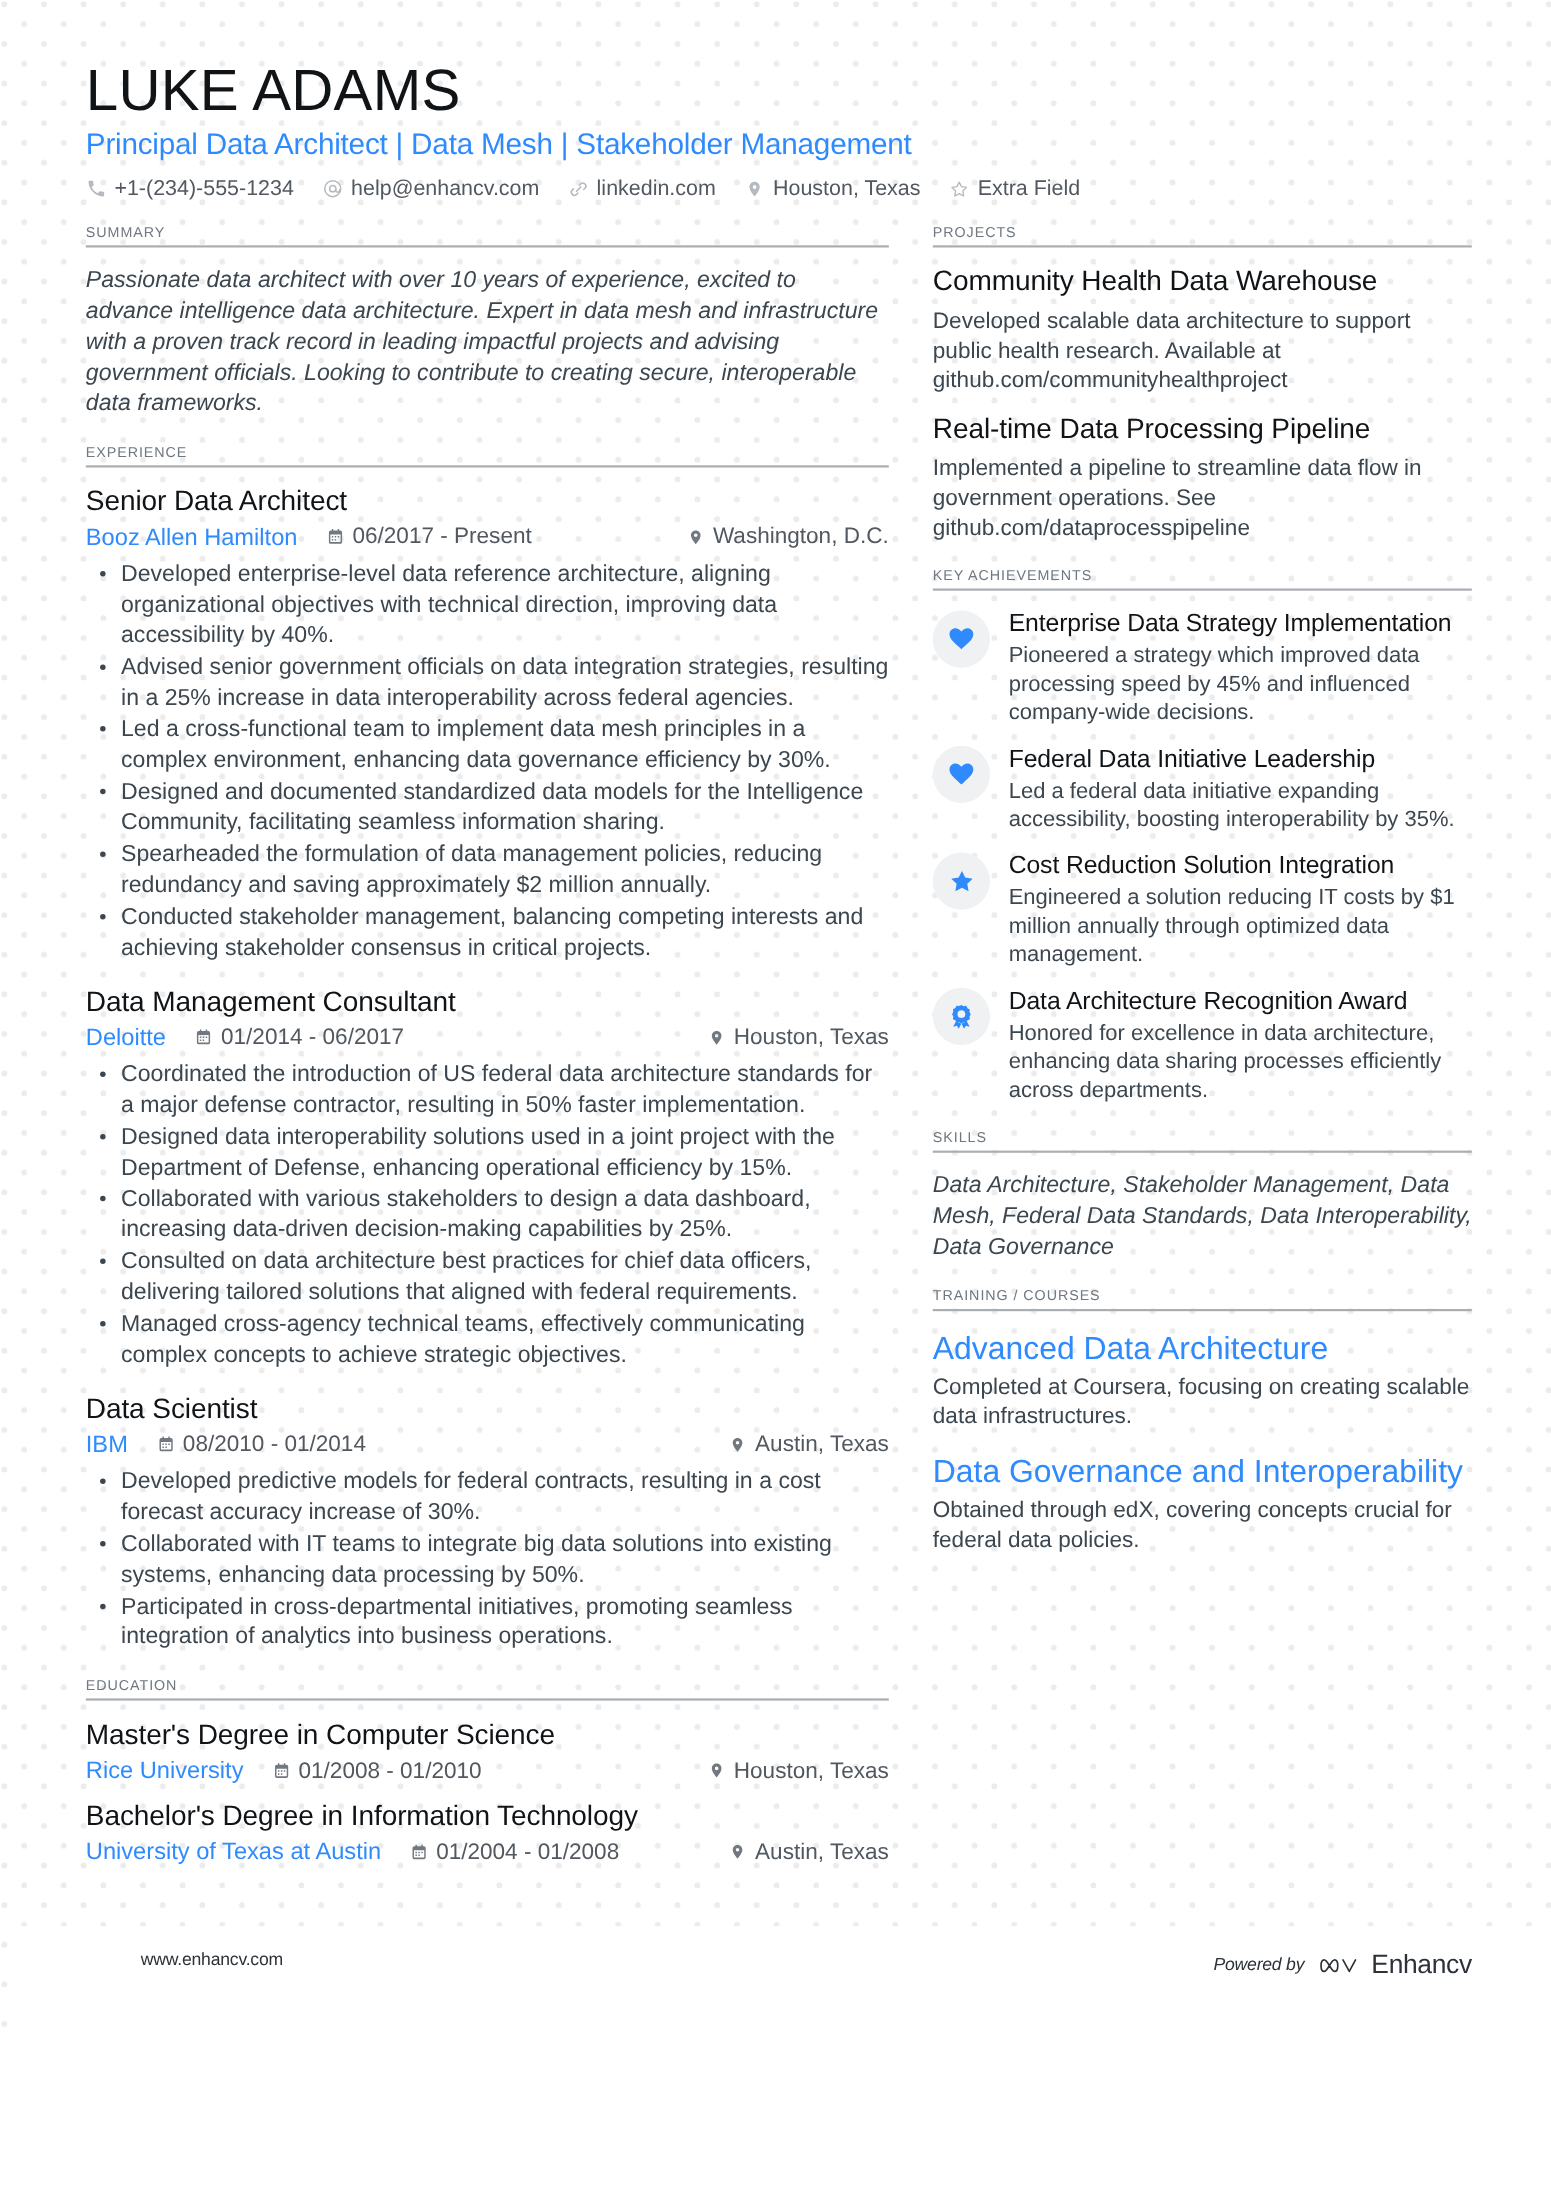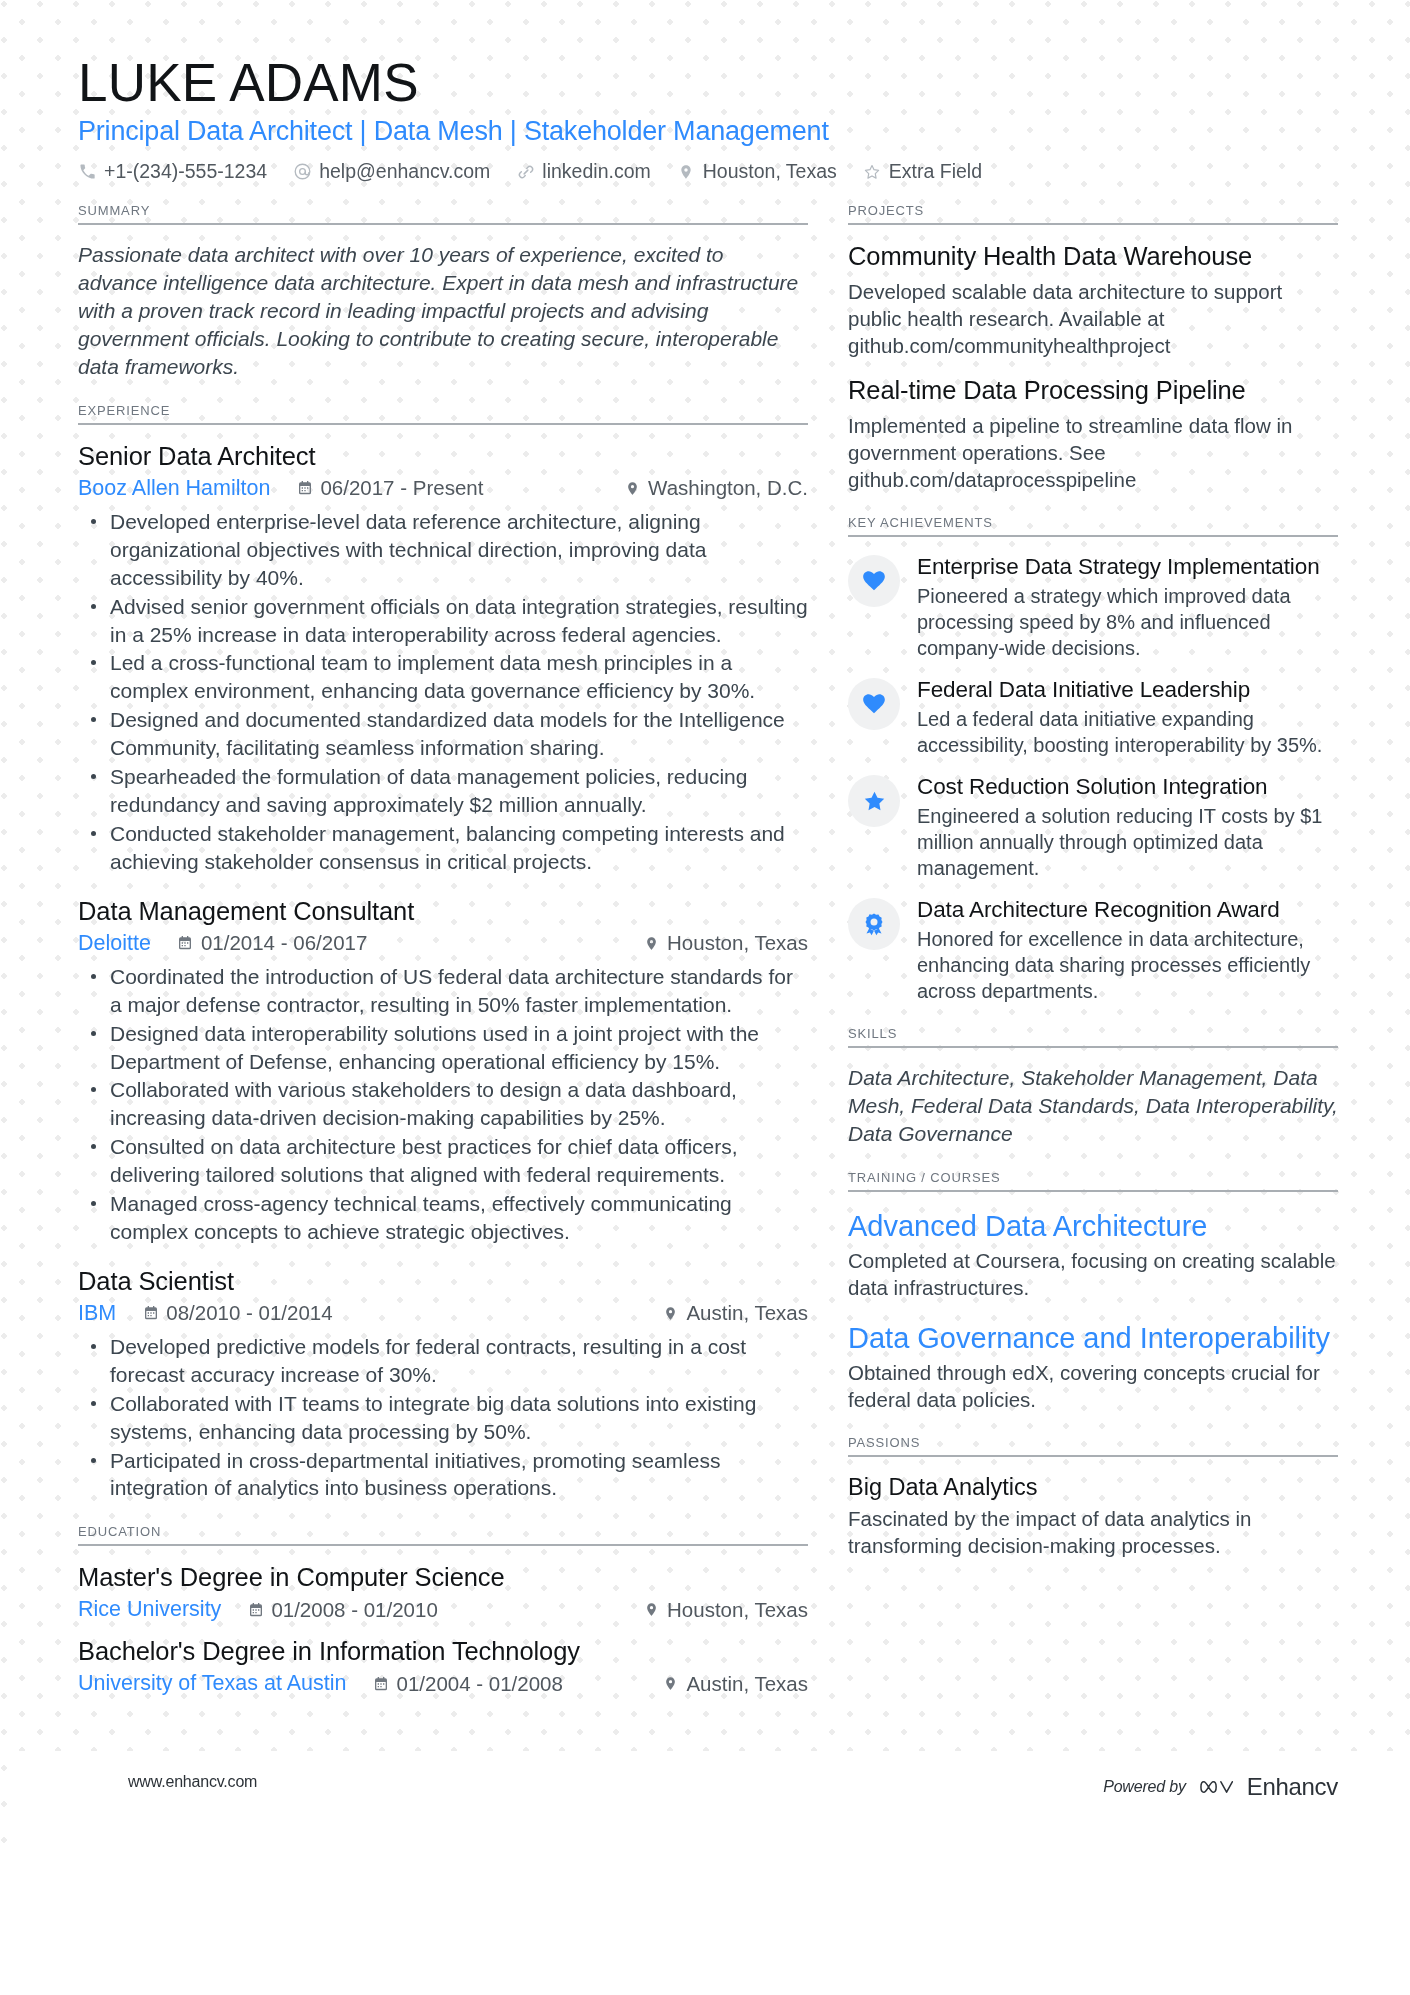--- a/index.html
+++ b/index.html
@@ -539,21 +539,21 @@
           <div class="sec-title">KEY ACHIEVEMENTS</div>
 
           <div class="ach">
             <div class="ach-icon">
               <svg width="26" height="26" viewBox="0 0 24 24" fill="currentColor">
                   <path d="M12 20.5l-1.5-1.35C5.3 14.5 2 11.55 2 7.95 2 5.05 4.25 2.9 7.05 2.9c1.6 0 3.15.77 4.95 2.62 1.8-1.85 3.35-2.62 4.95-2.62C19.75 2.9 22 5.05 22 7.95c0 3.6-3.3 6.55-8.5 11.2L12 20.5z"></path>
                 </svg>
             </div>
             <div class="ach-body">
               <div class="ach-title">Enterprise Data Strategy Implementation</div>
-              <div class="ach-desc">Pioneered a strategy which improved data processing speed by 8% and influenced company-wide decisions.</div>
+              <div class="ach-desc">Pioneered a strategy which improved data processing speed by 45% and influenced company-wide decisions.</div>
             </div>
           </div>
 
           <div class="ach">
             <div class="ach-icon">
               <svg width="26" height="26" viewBox="0 0 24 24" fill="currentColor">
                   <path d="M12 20.5l-1.5-1.35C5.3 14.5 2 11.55 2 7.95 2 5.05 4.25 2.9 7.05 2.9c1.6 0 3.15.77 4.95 2.62 1.8-1.85 3.35-2.62 4.95-2.62C19.75 2.9 22 5.05 22 7.95c0 3.6-3.3 6.55-8.5 11.2L12 20.5z"></path>
                 </svg>
             </div>
             <div class="ach-body">
@@ -599,27 +599,20 @@
           <div>
             <div class="course-title">Advanced Data Architecture</div>
             <div class="course-desc">Completed at Coursera, focusing on creating scalable data infrastructures.</div>
           </div>
           <div>
             <div class="course-title">Data Governance and Interoperability</div>
             <div class="course-desc" style="margin-bottom:6px;">Obtained through edX, covering concepts crucial for federal data policies.</div>
           </div>
         </div>
 
-        <div class="sec">
-          <div class="sec-title">PASSIONS</div>
-          <div>
-            <div class="passion-title">Big Data Analytics</div>
-            <div class="passion-desc">Fascinated by the impact of data analytics in transforming decision-making processes.</div>
-          </div>
-        </div>
 
       </div>
     </div>
   </div>
 
   <div class="footer">
     <div class="footer-left">www.enhancv.com</div>
     <div class="footer-right">
       <span class="powered-by">Powered by</span>
       <span class="brand">

